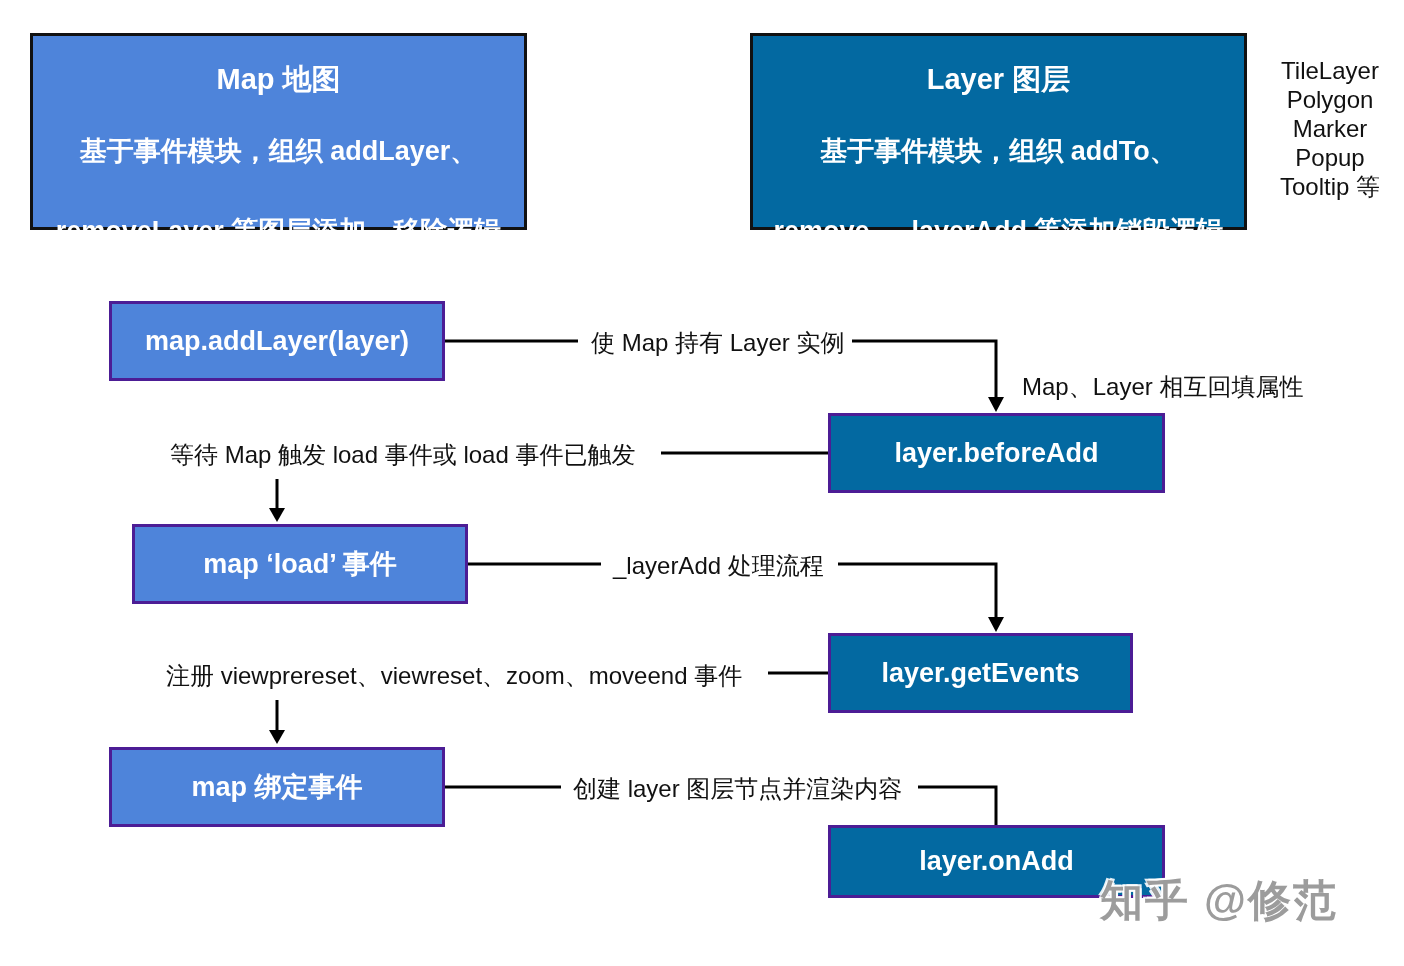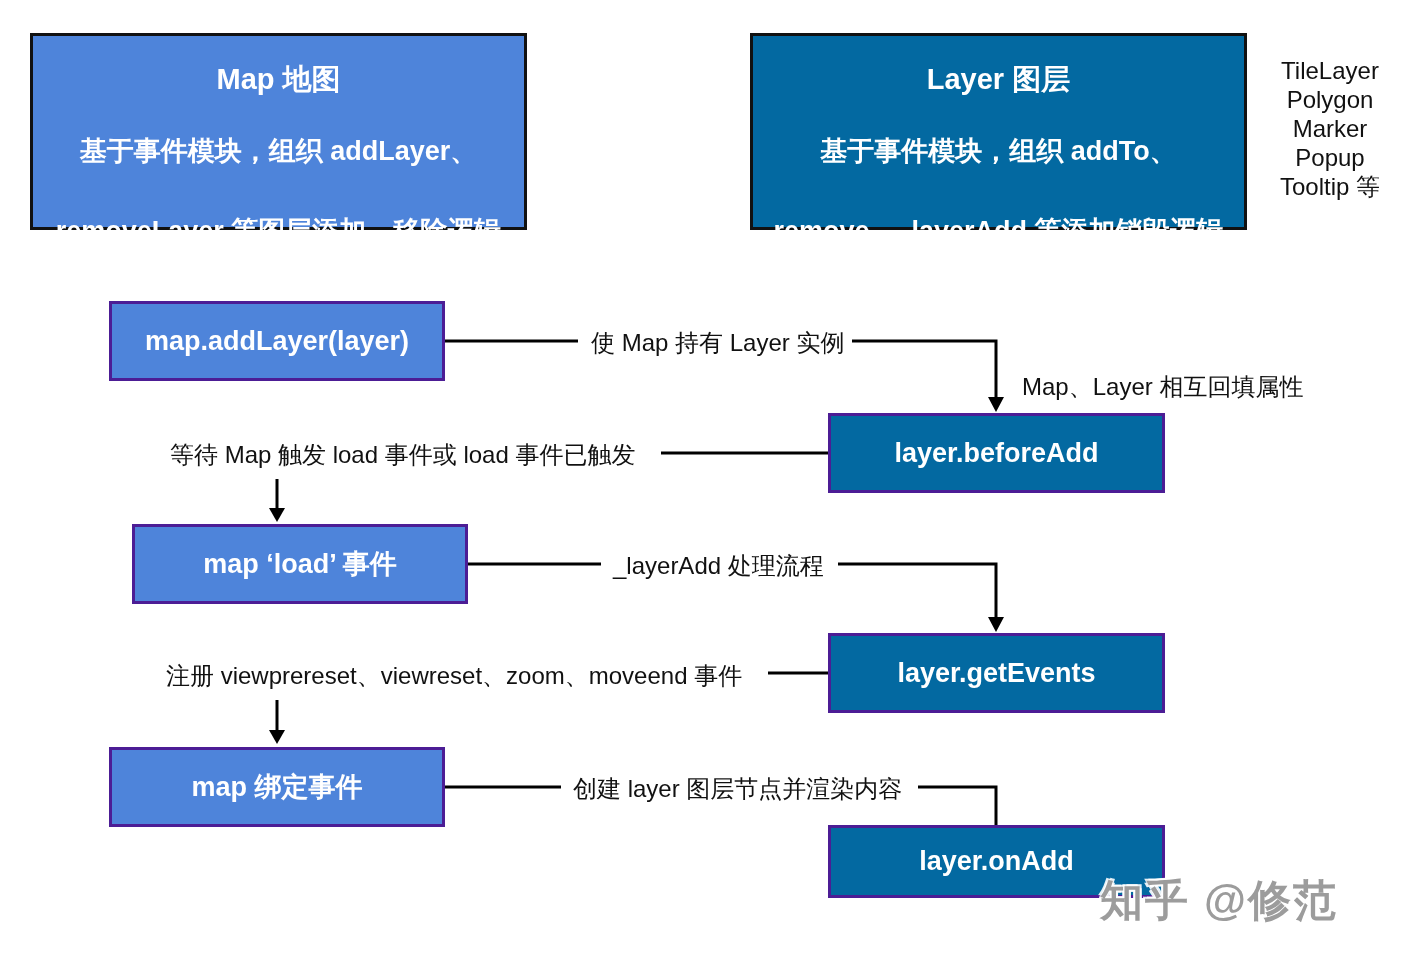--- a/index.html
+++ b/index.html
@@ -89,21 +89,21 @@
     <div>Popup</div>
     <div>Tooltip 等</div>
   </div>
 
   <div class="node blue" style="left:109px;top:301px;">map.addLayer(layer)</div>
 
   <div class="node green" style="left:828px;top:413px;width:337px;">layer.beforeAdd</div>
 
   <div class="node blue" style="left:109px;top:524px;margin-left:23px;">map ‘load’ 事件</div>
 
-  <div class="node green" style="left:828px;top:633px;width:337px;">layer.getEvents</div>
+  <div class="node green" style="left:828px;top:633px;width:305px;">layer.getEvents</div>
 
   <div class="node blue" style="left:109px;top:747px;">map 绑定事件</div>
 
   <div class="node green" style="left:828px;top:825px;width:337px;height:73px;">layer.onAdd</div>
 
   <div class="edge-label" style="left:591px;top:329px;">使 Map 持有 Layer 实例</div>
 
   <div class="edge-label" style="left:1022px;top:373px;">Map、Layer 相互回填属性</div>
 
   <div class="edge-label" style="left:170px;top:441px;">等待 Map 触发 load 事件或 load 事件已触发</div>

